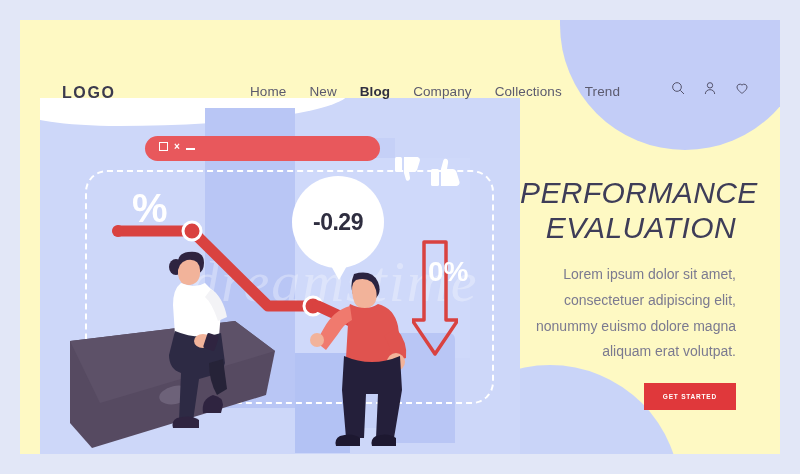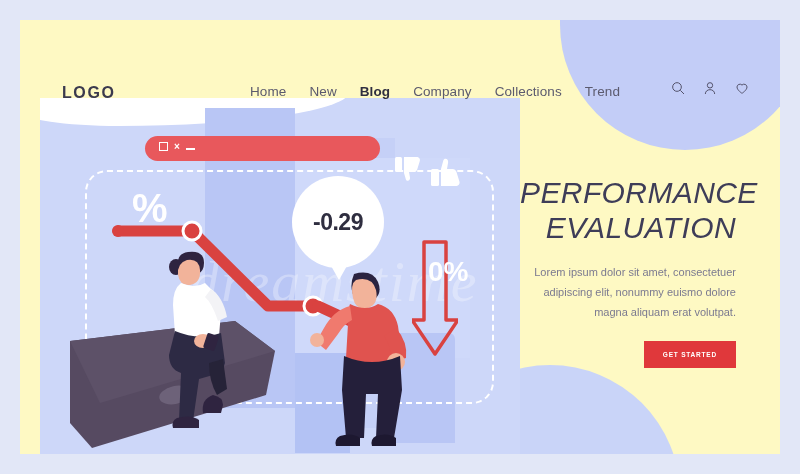--- a/index.html
+++ b/index.html
@@ -59,21 +59,21 @@
   
   .hero{
     position:absolute;left:500px;top:155px;width:216px;
     text-align:right;z-index:15;
   }
   .hero h1{
     margin:0;font-size:30px;line-height:1.18;
     font-weight:normal;color:#3e3d58;letter-spacing:.4px;font-style:italic;
   }
   .hero p{
-    margin:16px 0 0 0;font-size:11px;line-height:1.85;
+    margin:16px 0 0 0;font-size:14px;line-height:1.85;
     color:#7b7a90;
   }
   .cta{
     margin-top:18px;display:inline-block;
     background:#e0383b;color:#fff;border:0;
     font-size:6.5px;font-weight:bold;letter-spacing:.8px;
     padding:10px 19px;cursor:pointer;
     font-family:inherit;
   }
 

